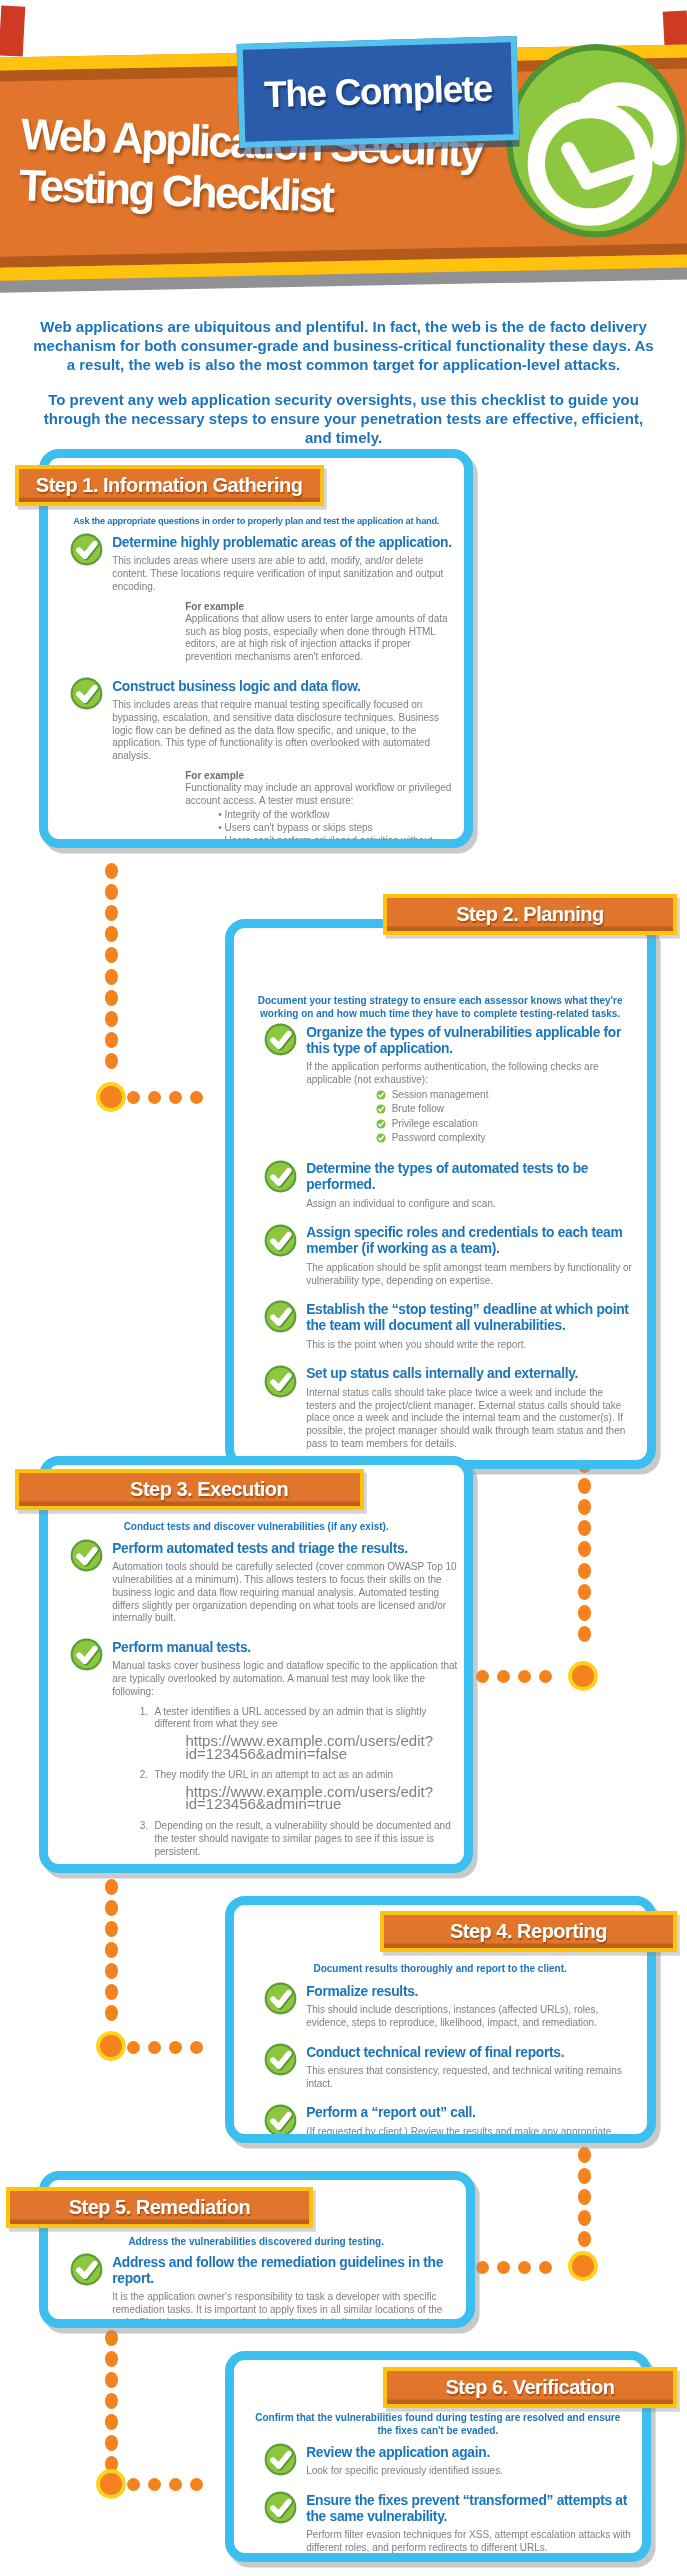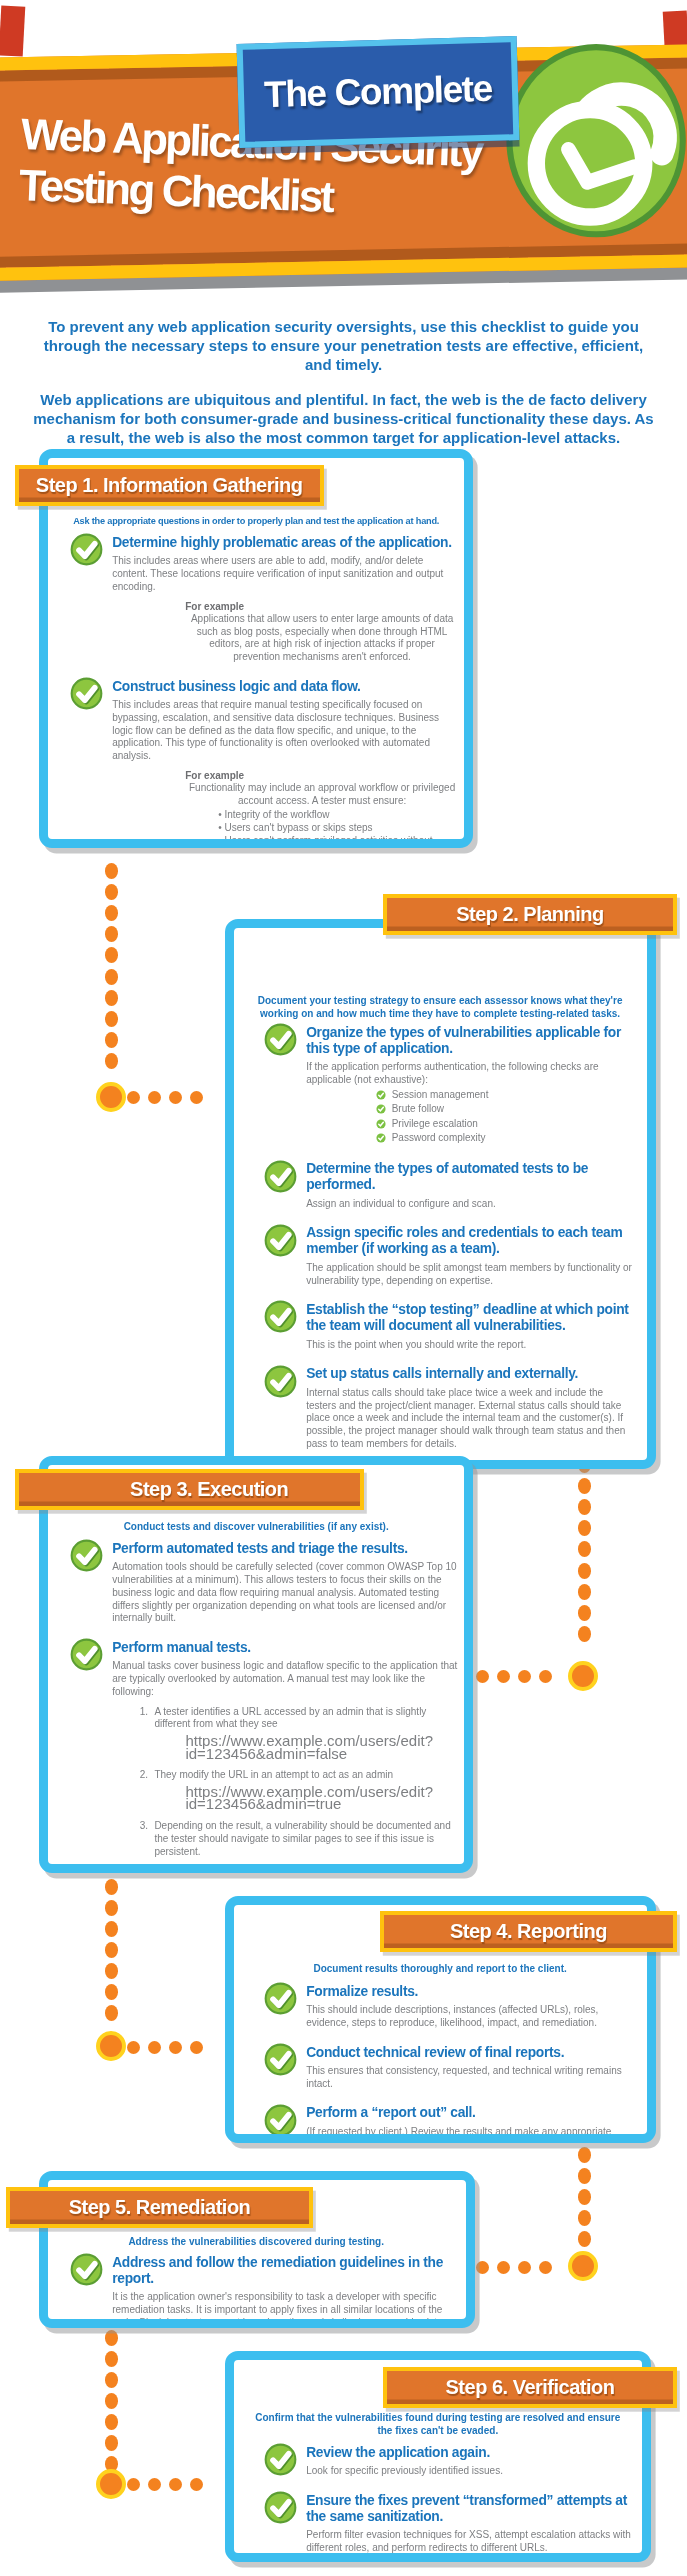--- a/index.html
+++ b/index.html
@@ -38,21 +38,21 @@
   .lock-wrap{position:absolute;left:506px;top:35px;width:182px;height:204px;z-index:2;}
   
   .intro{
     position:absolute;left:32px;top:317px;width:623px;text-align:center;
     color:#1c75bc;font-weight:bold;font-size:15px;line-height:19px;
   }
   .intro p{margin:0 0 15.6px 0;}
   
   .stepbox{
     position:absolute;background:#fff;
-    border:9.2px solid #3cbeef;border-radius:13px;
+    border:9.2px solid #3cbeef;border-radius:20px;
     box-shadow:4.6px 5.5px 0 rgba(145,147,150,.5);
     overflow:hidden;z-index:2;
   }
   .stephdr{
     position:absolute;z-index:4;
     background:#e0752b;border:4.6px solid #ffc20e;
     box-shadow:2.8px 3.7px 0 rgba(130,130,132,.35), inset 0 -4.6px 0 rgba(120,58,12,.35);
     display:flex;align-items:center;justify-content:center;
     color:#fff;font-weight:bold;font-size:20px;letter-spacing:-0.5px;white-space:nowrap;
     text-shadow:0.9px 1.8px 0.9px rgba(90,40,0,.45);
@@ -61,21 +61,21 @@
   .sintro.tight{font-size:9.2px;letter-spacing:-0.2px;}
   .items{position:absolute;}
   .item{display:flex;margin-bottom:13px;}
   .check{flex:0 0 33px;width:33px;height:33px;margin-right:9.2px;}
   .check svg{width:33px;height:33px;display:block;}
   .ibody{flex:1 1 auto;min-width:0;}
   .ititle{color:#1b75bc;font-weight:bold;font-size:13.8px;line-height:16px;letter-spacing:-0.3px;margin-top:1.8px;}
   .idesc{color:#7d7f82;font-size:10px;line-height:12.7px;margin-top:4.6px;}
   .example{margin:6.4px 0 0 73px;}
   .exlabel{color:#6d6e71;font-weight:bold;font-size:10px;line-height:13px;}
-  .extext{color:#7d7f82;font-size:10px;line-height:12.7px;text-align:center;}
+  .extext{color:#7d7f82;font-size:10px;line-height:12.7px;}
   .dotlist{list-style:none;margin:1.8px 0 0 33px;padding:0;}
   .dotlist li{color:#7d7f82;font-size:10px;line-height:12.7px;}
   .dotlist li::before{content:"• ";}
   .cbl{display:flex;align-items:center;margin:1.8px 0 1.8px 70px;}
   .mini{flex:0 0 10px;width:10px;height:10px;margin-right:5.5px;}
   .mini svg{width:10px;height:10px;display:block;}
   .cbl span.cbtxt{color:#7d7f82;font-size:10px;line-height:12.7px;}
   .numrow{display:flex;margin:7.3px 0 0 27.5px;}
   .num{flex:0 0 14.7px;color:#7d7f82;font-size:10px;line-height:12.7px;}
   .numtext{color:#7d7f82;font-size:10px;line-height:12.7px;}
@@ -106,22 +106,22 @@
     <svg viewBox="0 0 210 236">
       <ellipse cx="104" cy="122" rx="100" ry="108" fill="#8dc63f" stroke="#4e9434" stroke-width="7"></ellipse>
       <path d="M86 116 a50 50 0 1 1 98 16" fill="none" stroke="#ffffff" stroke-width="27" stroke-linecap="round" transform="rotate(6 135 95)"></path>
       <circle cx="97" cy="148" r="62" fill="#8dc63f" stroke="#ffffff" stroke-width="20"></circle>
       <path d="M72 132 L94 170 L148 152" fill="none" stroke="#ffffff" stroke-width="17" stroke-linecap="round" stroke-linejoin="round"></path>
     </svg>
   </div>
 </div>
 
 <div class="intro">
+  <p>Web applications are ubiquitous and plentiful. In fact, the web is the de facto delivery mechanism for both consumer-grade and business-critical functionality these days. As a result, the web is also the most common target for application-level attacks.</p>
   <p>To prevent any web application security oversights, use this checklist to guide you through the necessary steps to ensure your penetration tests are effective, efficient, and timely.</p>
-  <p>Web applications are ubiquitous and plentiful. In fact, the web is the de facto delivery mechanism for both consumer-grade and business-critical functionality these days. As a result, the web is also the most common target for application-level attacks.</p>
 </div>
 
 <section class="stepbox" style="left:39px;top:449px;width:416px;height:381px;">
   <div class="sintro tight" style="left:9.2px;top:57px;width:398px;">Ask the appropriate questions in order to properly plan and test the application at hand.</div>
   <div class="items" style="left:22px;top:75px;width:389px;">
     <div class="item">
       <span class="check">
           <svg viewBox="0 0 40 40">
             <circle cx="20" cy="20" r="18" fill="#8dc63f" stroke="#5b9e33" stroke-width="2.5"></circle>
             <path d="M11 21 L18 28 L30 13" fill="none" stroke="#4f8f2c" stroke-width="7" stroke-linecap="round" stroke-linejoin="round" transform="translate(1.6,1.6)"></path>
@@ -514,20 +514,20 @@
     </div>
     <div class="item">
       <span class="check">
           <svg viewBox="0 0 40 40">
             <circle cx="20" cy="20" r="18" fill="#8dc63f" stroke="#5b9e33" stroke-width="2.5"></circle>
             <path d="M11 21 L18 28 L30 13" fill="none" stroke="#4f8f2c" stroke-width="7" stroke-linecap="round" stroke-linejoin="round" transform="translate(1.6,1.6)"></path>
             <path d="M11 21 L18 28 L30 13" fill="none" stroke="#ffffff" stroke-width="7" stroke-linecap="round" stroke-linejoin="round"></path>
           </svg>
         </span>
       <div class="ibody">
-        <div class="ititle">Ensure the fixes prevent “transformed” attempts at the same sanitization.</div>
+        <div class="ititle">Ensure the fixes prevent “transformed” attempts at the same vulnerability.</div>
         <div class="idesc">Perform filter evasion techniques for XSS, attempt escalation attacks with different roles, and perform redirects to different URLs.</div>
       </div>
     </div>
   </div>
 </section>
 <div class="stephdr" style="left:383px;top:2367px;width:286px;height:33px;">Step 6. Verification</div>
 
 
 </body></html>

